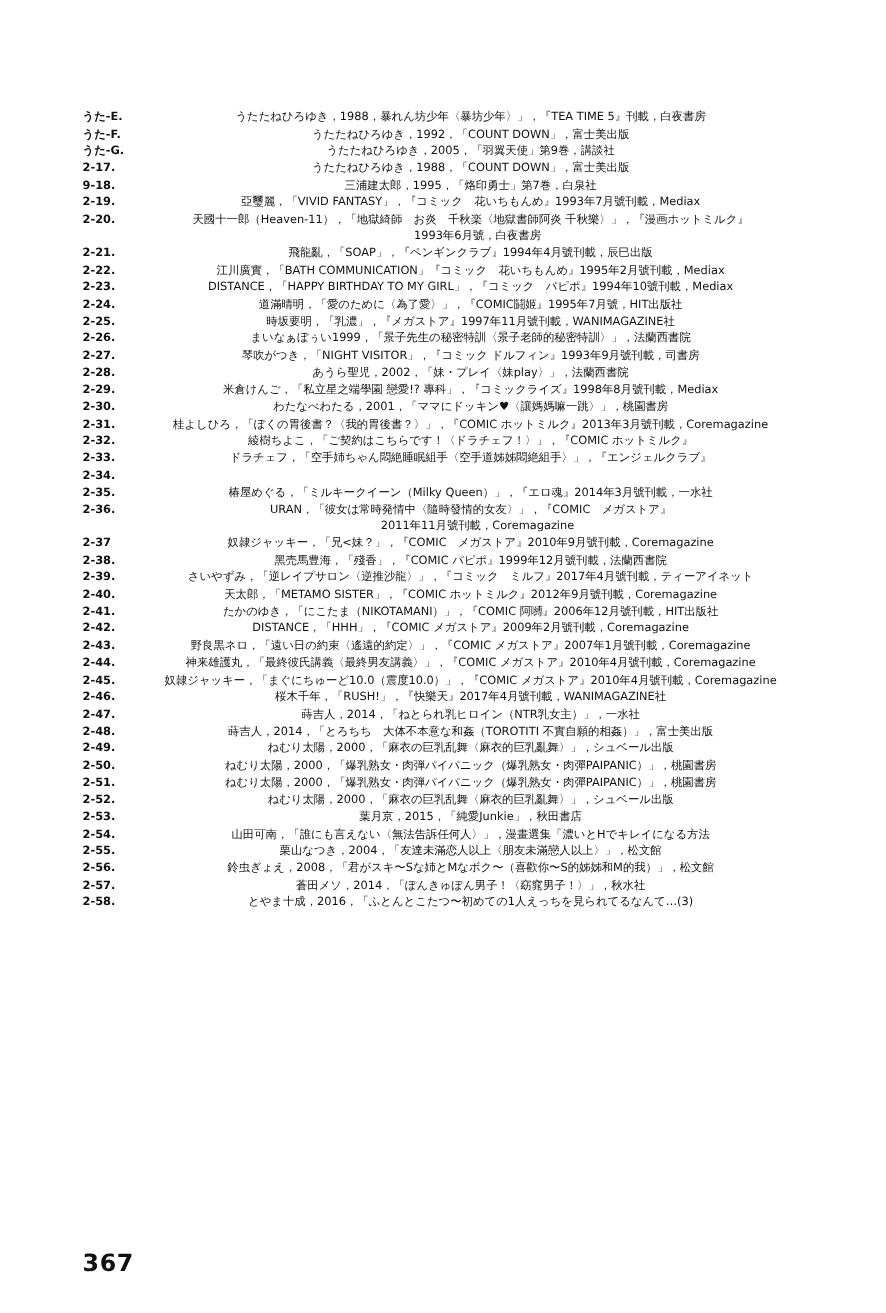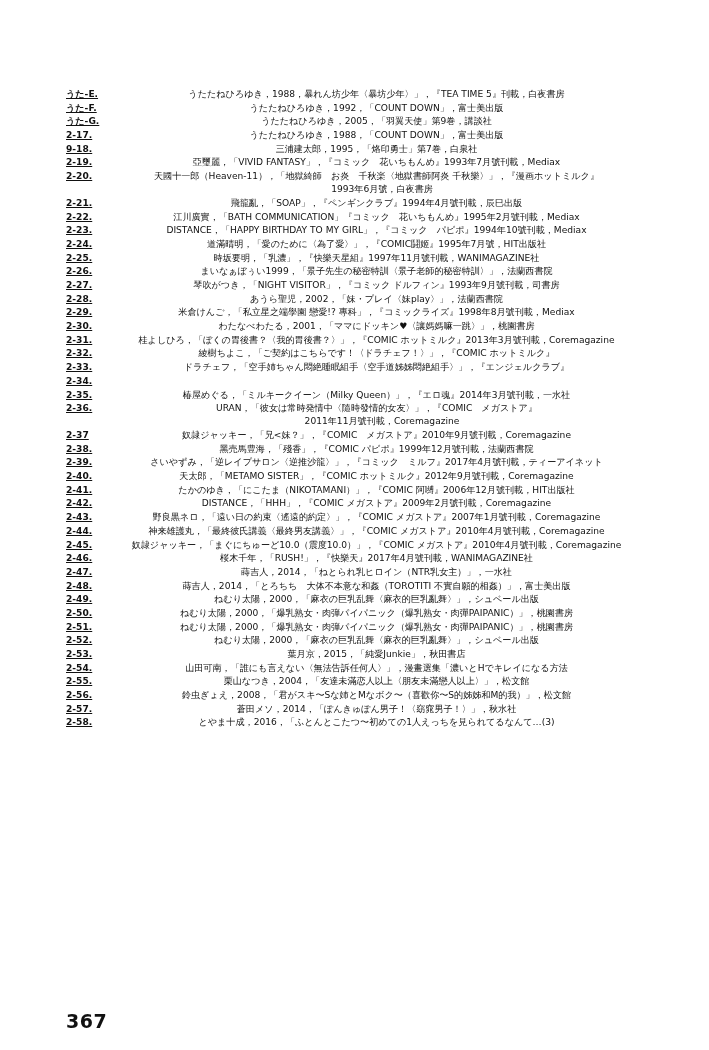--- a/index.html
+++ b/index.html
@@ -32,36 +32,35 @@
     margin-bottom: 0.6px;
     letter-spacing: 0px;
   }
   .ref-num {
     flex: 0 0 auto;
     width: 44px;
     font-weight: bold;
     font-size: 9.1px;
     line-height: 13.1px;
     white-space: nowrap;
-    text-decoration: underline;
   }
   .ref-body {
     flex: 1 1 auto;
     font-size: 9.1px;
     line-height: 13.1px;
     text-align: center;
   }
   .ref-body .cont {
     display: block;
     padding-left: 11px;
   }
   .folio {
     position: absolute;
     left: 66px;
-    bottom: 18px;
+    bottom: 28px;
     font-size: 19px;
     font-weight: bold;
     letter-spacing: 0.5px;
     color: #111111;
     margin-top: 20px;
   }
 </style>
 </head>
 <body>
 
@@ -118,21 +117,21 @@
       <span class="ref-body"><span>DISTANCE，「HAPPY BIRTHDAY TO MY GIRL」，『コミック　パピポ』1994年10號刊載，Mediax</span></span>
     </div>
 
     <div class="ref-item">
       <span class="ref-num">2-24.</span>
       <span class="ref-body"><span>道滿晴明，「愛のために〈為了愛〉」，『COMIC鬪姬』1995年7月號，HIT出版社</span></span>
     </div>
 
     <div class="ref-item">
       <span class="ref-num">2-25.</span>
-      <span class="ref-body"><span>時坂要明，「乳濃」，『快樂天星組』1997年11月號刊載，WANIMAGAZINE社</span></span>
+      <span class="ref-body"><span>時坂要明，「乳濃」，『メガストア』1997年11月號刊載，WANIMAGAZINE社</span></span>
     </div>
 
     <div class="ref-item">
       <span class="ref-num">2-26.</span>
       <span class="ref-body"><span>まいなぁぼぅい1999，「景子先生の秘密特訓〈景子老師的秘密特訓〉」，法蘭西書院</span></span>
     </div>
 
     <div class="ref-item">
       <span class="ref-num">2-27.</span>
       <span class="ref-body"><span>琴吹がつき，「NIGHT VISITOR」，『コミック ドルフィン』1993年9月號刊載，司書房</span></span>

